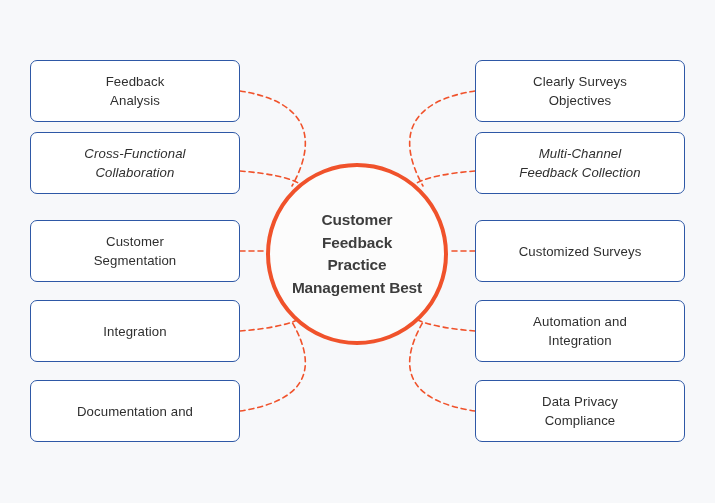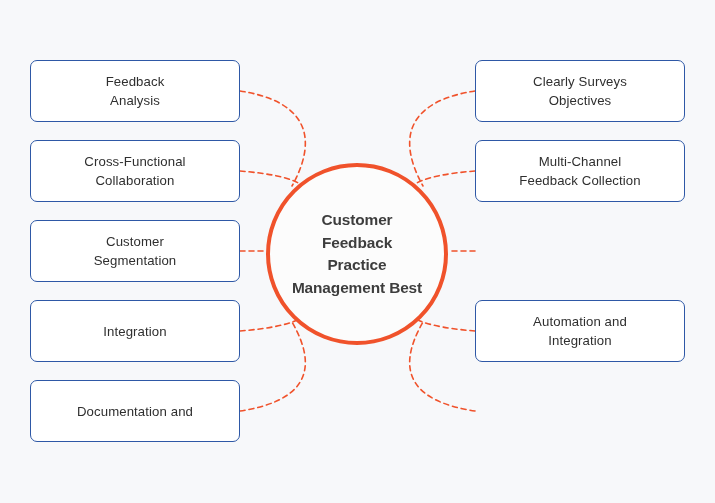--- a/index.html
+++ b/index.html
@@ -41,21 +41,21 @@
     text-align: center;
     color: #2f2f2f;
     font-size: 13.2px;
     line-height: 19px;
     letter-spacing: 0.1px;
     padding: 0 8px;
   }
   .node-box.left  { left: 30px; }
   .node-box.right { left: 475px; }
   .row1 { top: 60px; }
-  .row2 { top: 140px; }
+  .row2 { top: 132px; font-style: italic; }
   .row3 { top: 220px; }
   .row4 { top: 300px; }
   .row5 { top: 380px; }
 
   .node-label { display: block; }
 
   #hub {
     position: absolute;
     left: 266px;
     top: 163px;
@@ -140,28 +140,39 @@
     </div>
   </div>
 
   <div class="node-box right row2">
     <div>
       <span class="node-label">Multi-Channel</span>
       <span class="node-label">Feedback Collection</span>
     </div>
   </div>
 
+  <div class="node-box right row3">
+    <div>
+      <span class="node-label">Customized Surveys</span>
+    </div>
+  </div>
 
   <div class="node-box right row4">
     <div>
       <span class="node-label">Automation and</span>
       <span class="node-label">Integration</span>
     </div>
   </div>
 
+  <div class="node-box right row5">
+    <div>
+      <span class="node-label">Data Privacy</span>
+      <span class="node-label">Compliance</span>
+    </div>
+  </div>
 
   <div id="hub">
     <div id="hub-text">
       <span class="node-label">Customer</span>
       <span class="node-label">Feedback</span>
       <span class="node-label">Practice</span>
       <span class="node-label">Management Best</span>
     </div>
   </div>
 

